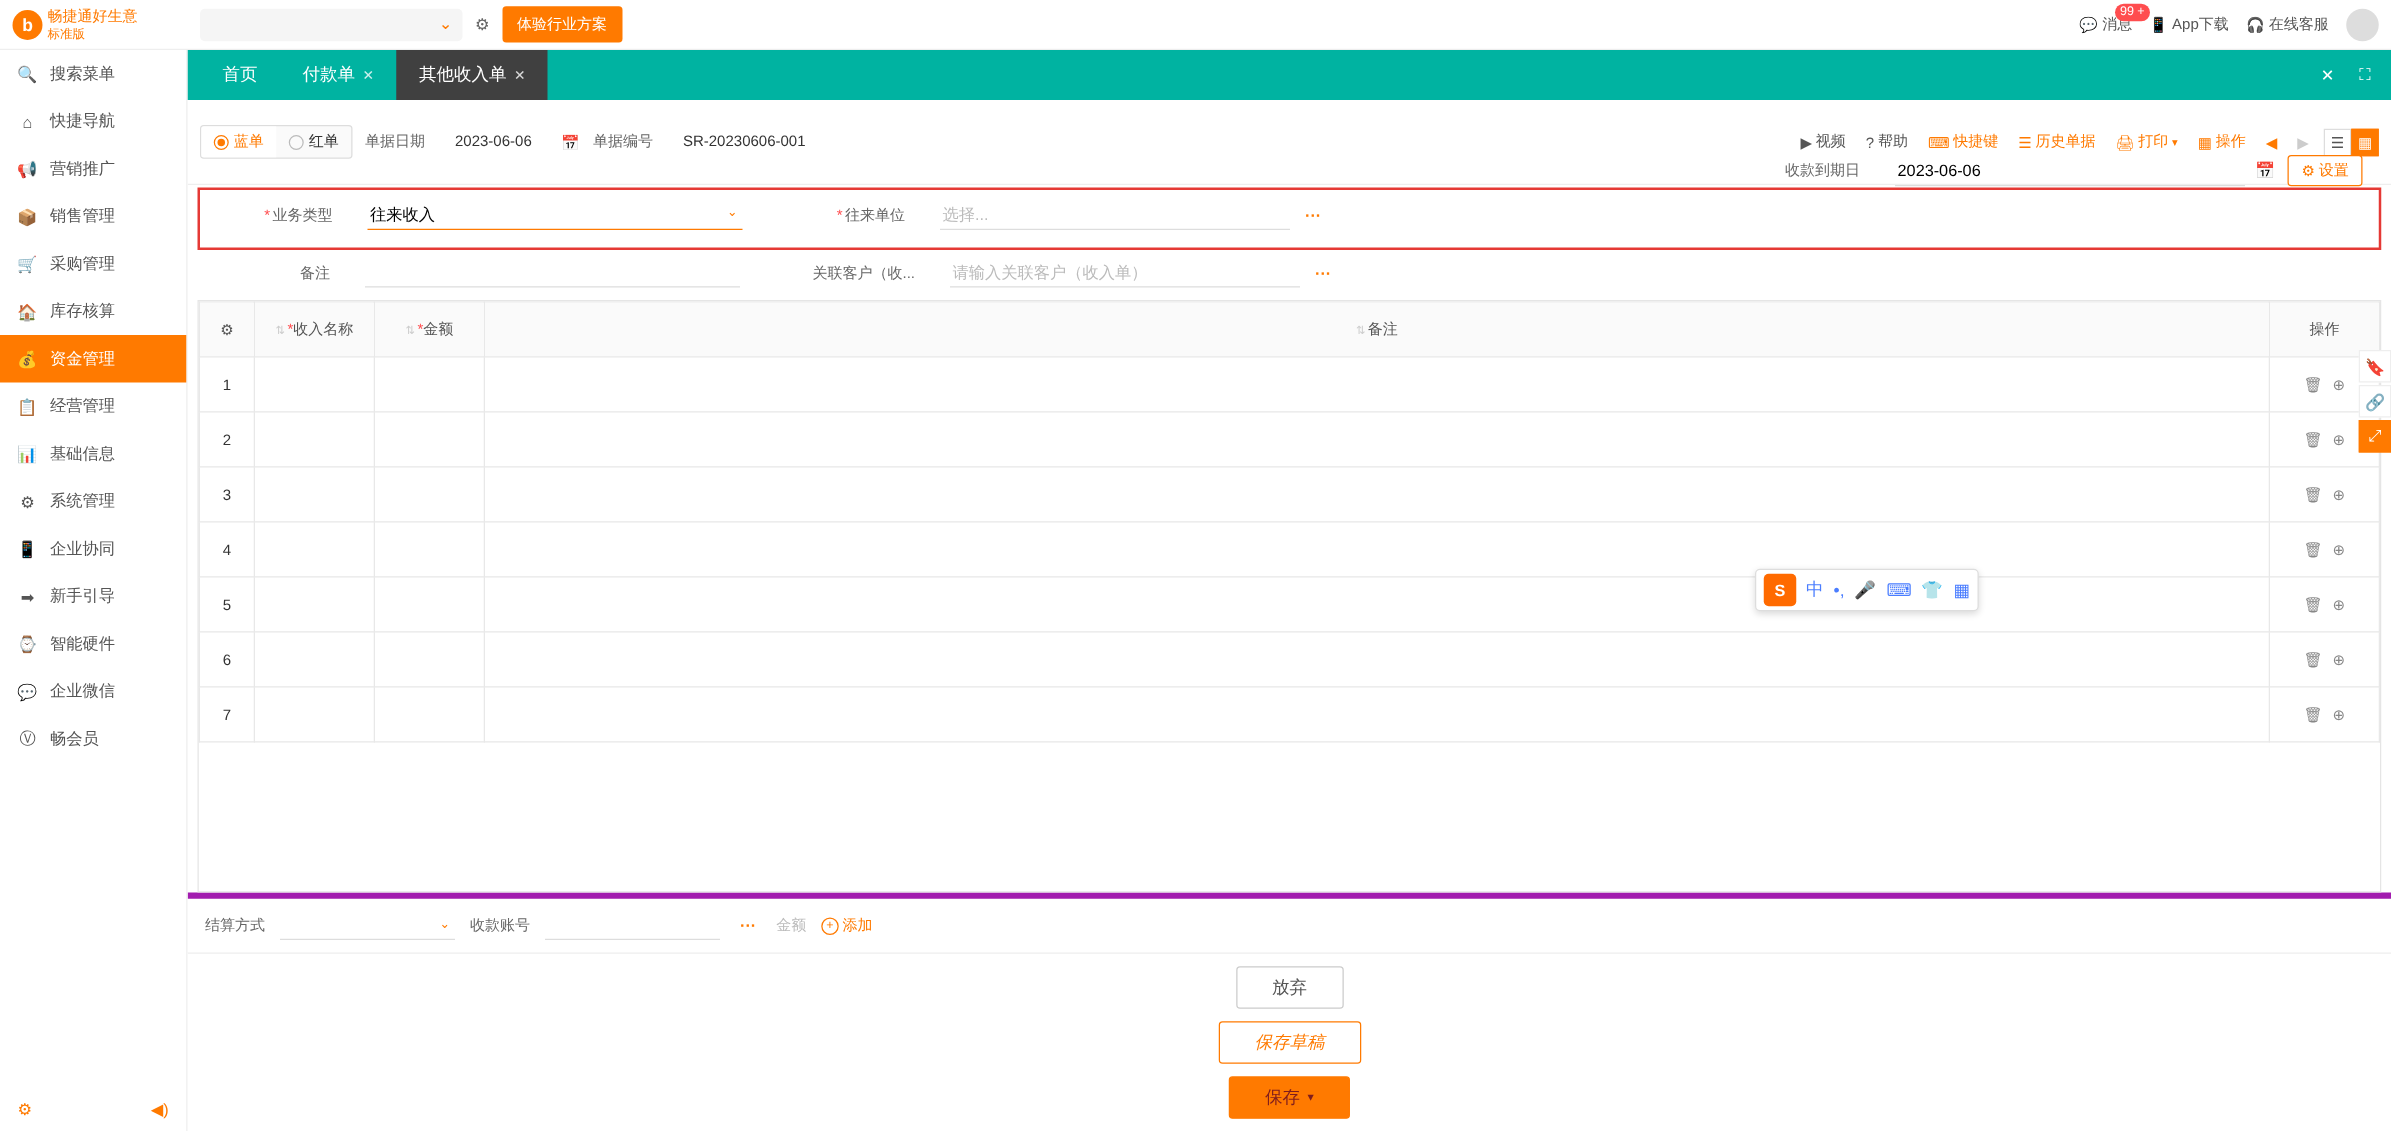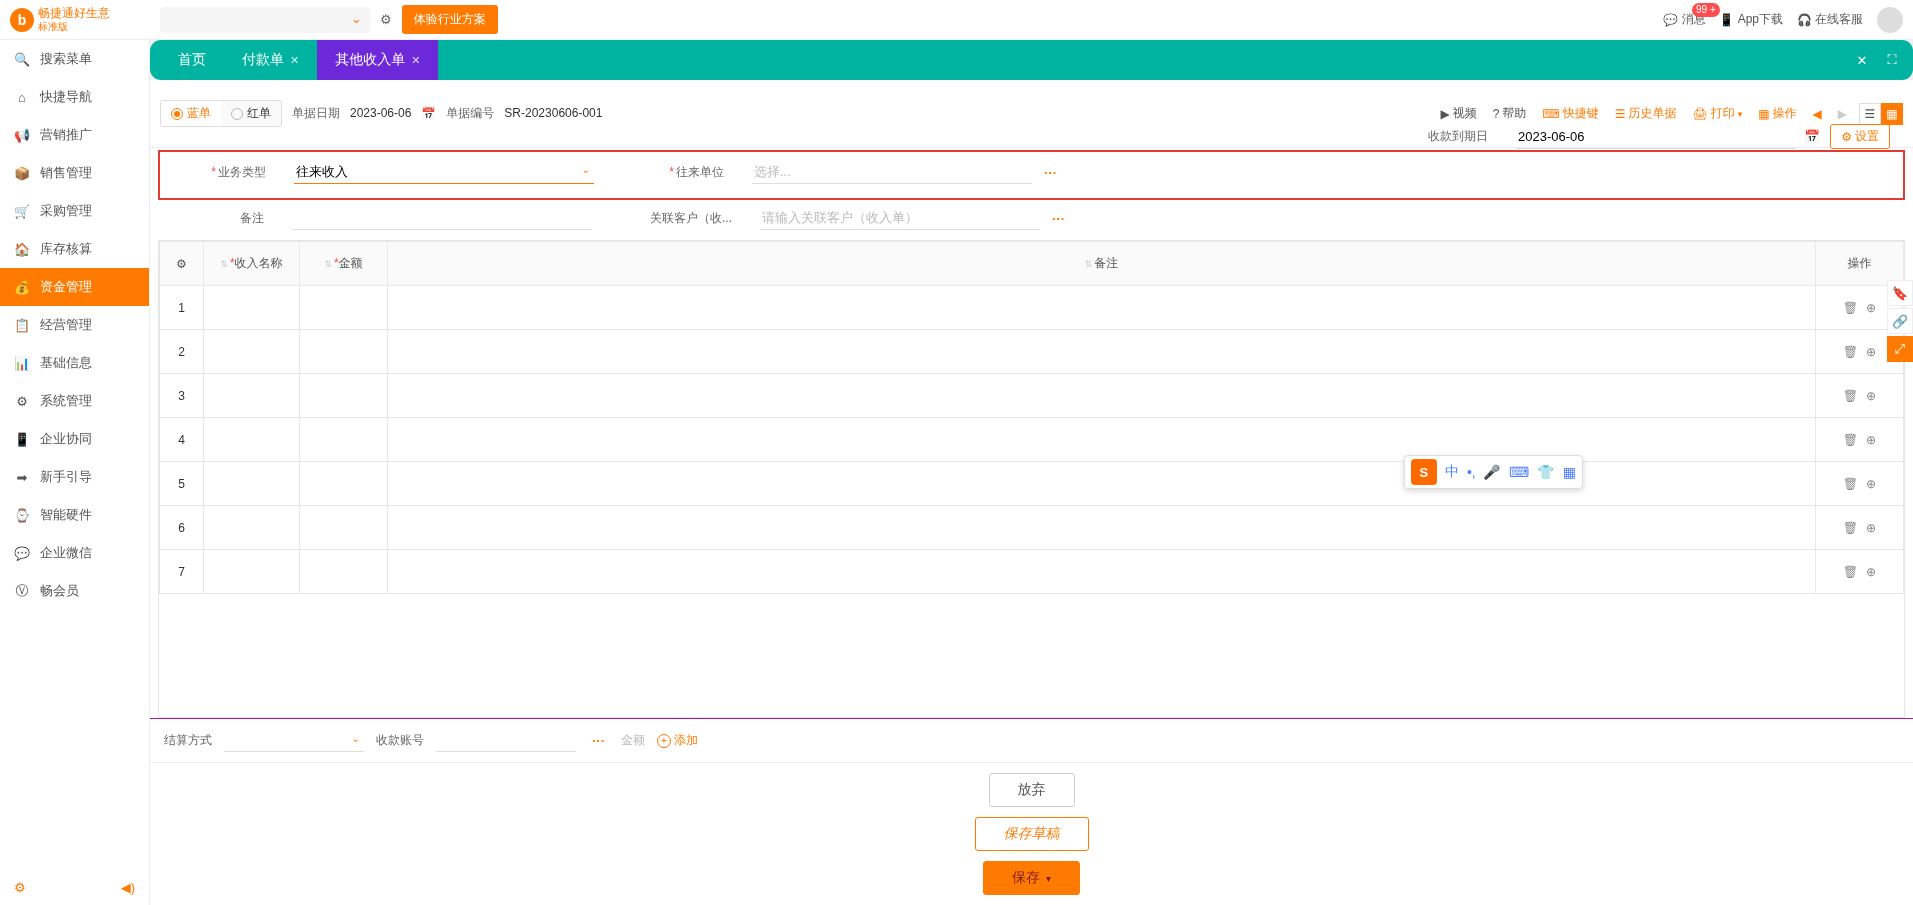--- a/index.html
+++ b/index.html
@@ -18,35 +18,35 @@
 .badge { position: absolute; top: -8px; right: -14px; background: #ff4d4f; color: #fff; border-radius: 8px; font-size: 10px; padding: 0 4px; line-height: 14px; }
 .avatar { width: 26px; height: 26px; background: #ddd; border-radius: 50%; }
 .layout { display: flex; height: calc(100vh - 40px); }
 .sidebar { width: 150px; background: #fff; display: flex; flex-direction: column; border-right: 1px solid #eee; }
 .sb-item { display: flex; align-items: center; padding: 10px 14px; color: #555; cursor: pointer; gap: 10px; font-size: 13px; }
 .sb-item.active { background: #ff7a00; color: #fff; }
 .sb-icon { width: 16px; height: 16px; display: inline-flex; align-items: center; justify-content: center; }
 .sb-footer { margin-top: auto; padding: 10px 14px; display: flex; justify-content: space-between; }
 .sb-footer span { color: #ff7a00; cursor: pointer; }
 .main { flex: 1; display: flex; flex-direction: column; background: #f0f0f0; position: relative; overflow: hidden; }
-.tabs { height: 40px; background: #00b3a1; display: flex; align-items: center; color: #fff; padding-left: 10px; border-radius: 11px; }
+.tabs { height: 40px; background: #00b3a1; display: flex; align-items: center; color: #fff; padding-left: 10px; }
 .tab { padding: 0 18px; height: 40px; display: flex; align-items: center; gap: 6px; cursor: pointer; font-size: 14px; }
-.tab.active { background: #6d28d9; font-family: Liberation Serif, serif; }
+.tab.active { background: #404040; font-family: Liberation Serif, serif; }
 .tab-close { font-size: 11px; opacity: .8; }
 .tabs-right { margin-left: auto; display: flex; align-items: center; gap: 8px; padding-right: 10px; }
 .tabs-right span { width: 22px; height: 22px; display: flex; align-items: center; justify-content: center; cursor: pointer; }
 .content { flex: 1; background: #fff; margin: 0; display: flex; flex-direction: column; overflow: hidden; }
 .hdr { display: flex; padding: 20px 10px; border-bottom: 1px solid #eee; gap: 10px; }
 .radio-tabs { display: flex; border: 1px solid #ddd; border-radius: 3px; overflow: hidden; background: #fafafa; }
 .radio-tab { padding: 4px 10px; display: flex; align-items: center; gap: 4px; cursor: pointer; font-size: 12px; }
 .radio-tab .rd { width: 12px; height: 12px; border: 1px solid #bbb; border-radius: 50%; display: inline-flex; align-items: center; justify-content: center; }
 .radio-tab.sel { background: #fff; color: #ff7a00; }
 .radio-tab.sel .rd { border-color: #ff7a00; }
 .radio-tab.sel .rd::after { content: ''; width: 6px; height: 6px; background: #ff7a00; border-radius: 50%; }
-.hdr-field { display: flex; align-items: center; gap: 6px; font-size: 12px; color: #666; }
+.hdr-field { display: flex; align-items: center; gap: 20px; font-size: 12px; color: #666; }
 .hdr-val { color: #333; border-bottom: 1px solid transparent; padding: 2px 4px; }
 .hdr-actions { margin-left: auto; display: flex; align-items: center; gap: 8px; color: #555; font-size: 12px; }
 .hdr-act { display: flex; align-items: center; gap: 3px; cursor: pointer; padding: 2px 4px; }
 .hdr-act.orange { color: #ff7a00; }
 .view-tog { display: flex; }
 .view-tog span { width: 22px; height: 22px; border: 1px solid #ddd; display: flex; align-items: center; justify-content: center; cursor: pointer; }
 .view-tog span.on { background: #ff7a00; color: #fff; border-color: #ff7a00; }
 .redbox { border: 2px solid #e53935; margin: 2px 8px 0 8px; padding: 2px 6px 8px 6px; }
 .redbox-row { display: flex; align-items: center; gap: 30px; padding: 6px 0; }
 .form-row { display: flex; align-items: center; gap: 30px; padding: 6px 14px; }
@@ -66,21 +66,21 @@
 th { background: #fafafa; color: #555; font-weight: normal; position: relative; }
 th .req { color: #ff4d4f; }
 th .sort { color: #ccc; font-size: 9px; margin-right: 2px; }
 .col-gear { width: 44px; }
 .col-name { width: 96px; }
 .col-amt { width: 88px; }
 .col-ops { width: 88px; }
 .op-ic { color: #888; cursor: pointer; margin: 0 4px; }
 tr.subtotal { background: #fdf6ec; }
 tr.subtotal td { color: #666; }
-.pay-row { display: flex; align-items: center; gap: 12px; padding: 10px 14px; border-top: 1px solid #a21caf; background: #fff; }
+.pay-row { display: flex; align-items: center; gap: 12px; padding: 10px 14px; border-top: 5px solid #a21caf; background: #fff; }
 .pay-fld-label { color: #666; font-size: 12px; }
 .pay-input { width: 140px; border: none; border-bottom: 1px solid #ddd; padding: 4px 2px; font-size: 12px; }
 .add-link { color: #ff7a00; cursor: pointer; display: flex; align-items: center; gap: 3px; font-size: 12px; }
 .footer { display: flex; justify-content: flex-end; align-items: center; gap: 10px; padding: 10px 14px; border-top: 1px solid #eee; background: #fff; flex-direction: column; }
 .btn { padding: 7px 28px; border-radius: 3px; cursor: pointer; font-size: 14px; }
 .btn-plain { background: #fff; border: 1px solid #ccc; color: #555; }
 .btn-outline { background: #fff; border: 1px solid #ff7a00; color: #ff7a00; font-style: italic; }
 .btn-primary { background: #ff7a00; border: 1px solid #ff7a00; color: #7f1d1d; display: flex; align-items: center; gap: 6px; }
 .side-float { position: absolute; right: 0; top: 240px; display: flex; flex-direction: column; gap: 2px; }
 .side-float div { width: 26px; height: 26px; background: #fff; border: 1px solid #eee; display: flex; align-items: center; justify-content: center; color: #888; cursor: pointer; }

